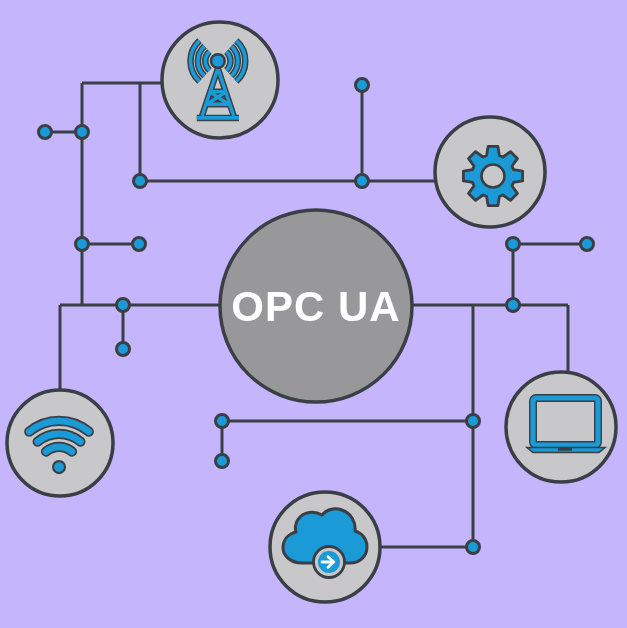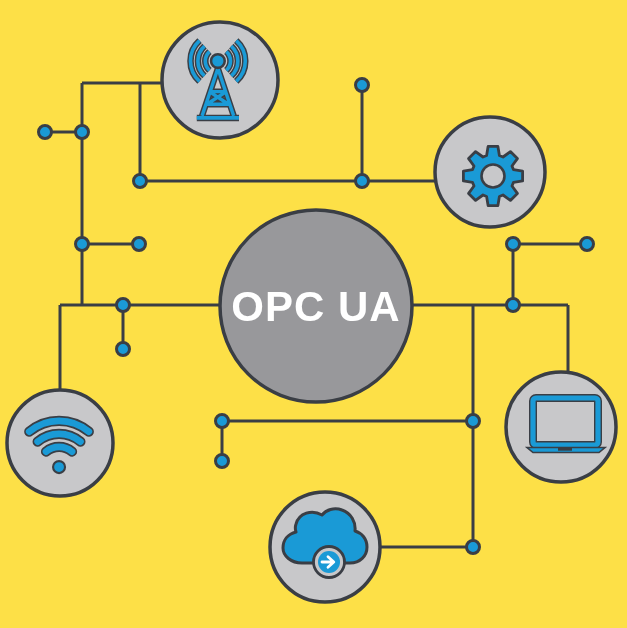--- a/index.html
+++ b/index.html
@@ -1,16 +1,16 @@
 <!DOCTYPE html>
 <html><head>
 <meta charset="utf-8">
 <style>
   html,body{margin:0;padding:0;background:#000;}
-  .canvas{position:relative;width:627px;height:628px;background:#fde047;overflow:hidden;}
+  .canvas{position:relative;width:627px;height:628px;background:#c4b5fd;overflow:hidden;}
   svg{display:block;}
   .connector{stroke:#3a3e45;stroke-width:3;fill:none;}
   .junction-dot{fill:#1a9ad6;stroke:#3a3e45;stroke-width:3;}
   .node-circle{fill:#c8c8ca;stroke:#3a3e45;stroke-width:3.5;}
   .hub-circle{fill:#98989b;stroke:#3a3e45;stroke-width:3.5;}
   .hub-label{fill:#ffffff;font-family:"Liberation Sans",sans-serif;font-weight:bold;
              font-size:42px;letter-spacing:1px;text-anchor:middle;}
   .blue-st{stroke:#1a9ad6;fill:none;}
   .dark-st{stroke:#3a3e45;fill:none;}
   .blue-fill{fill:#1a9ad6;stroke:#3a3e45;}

